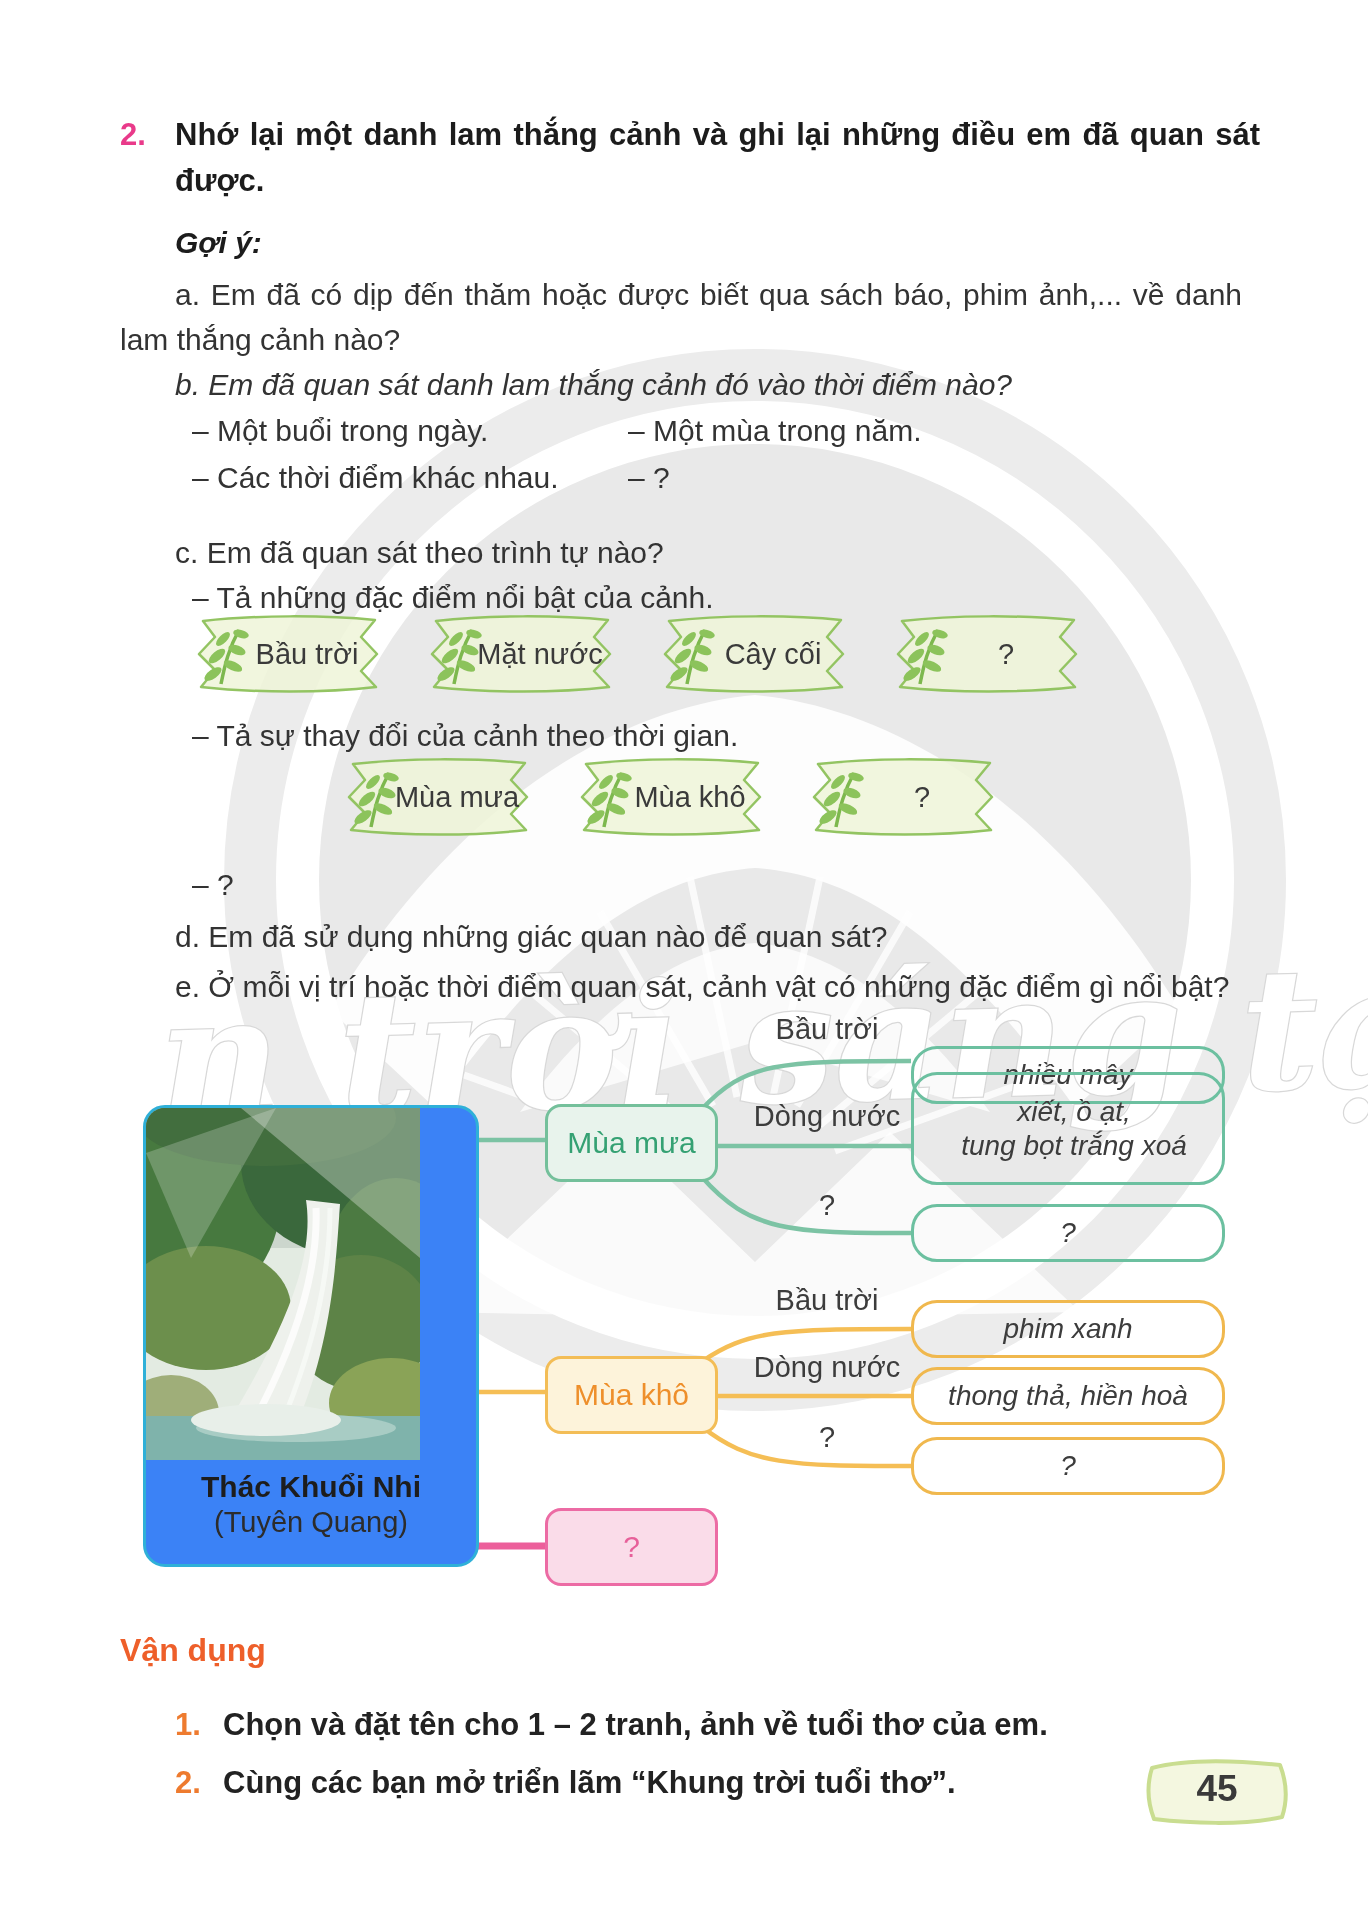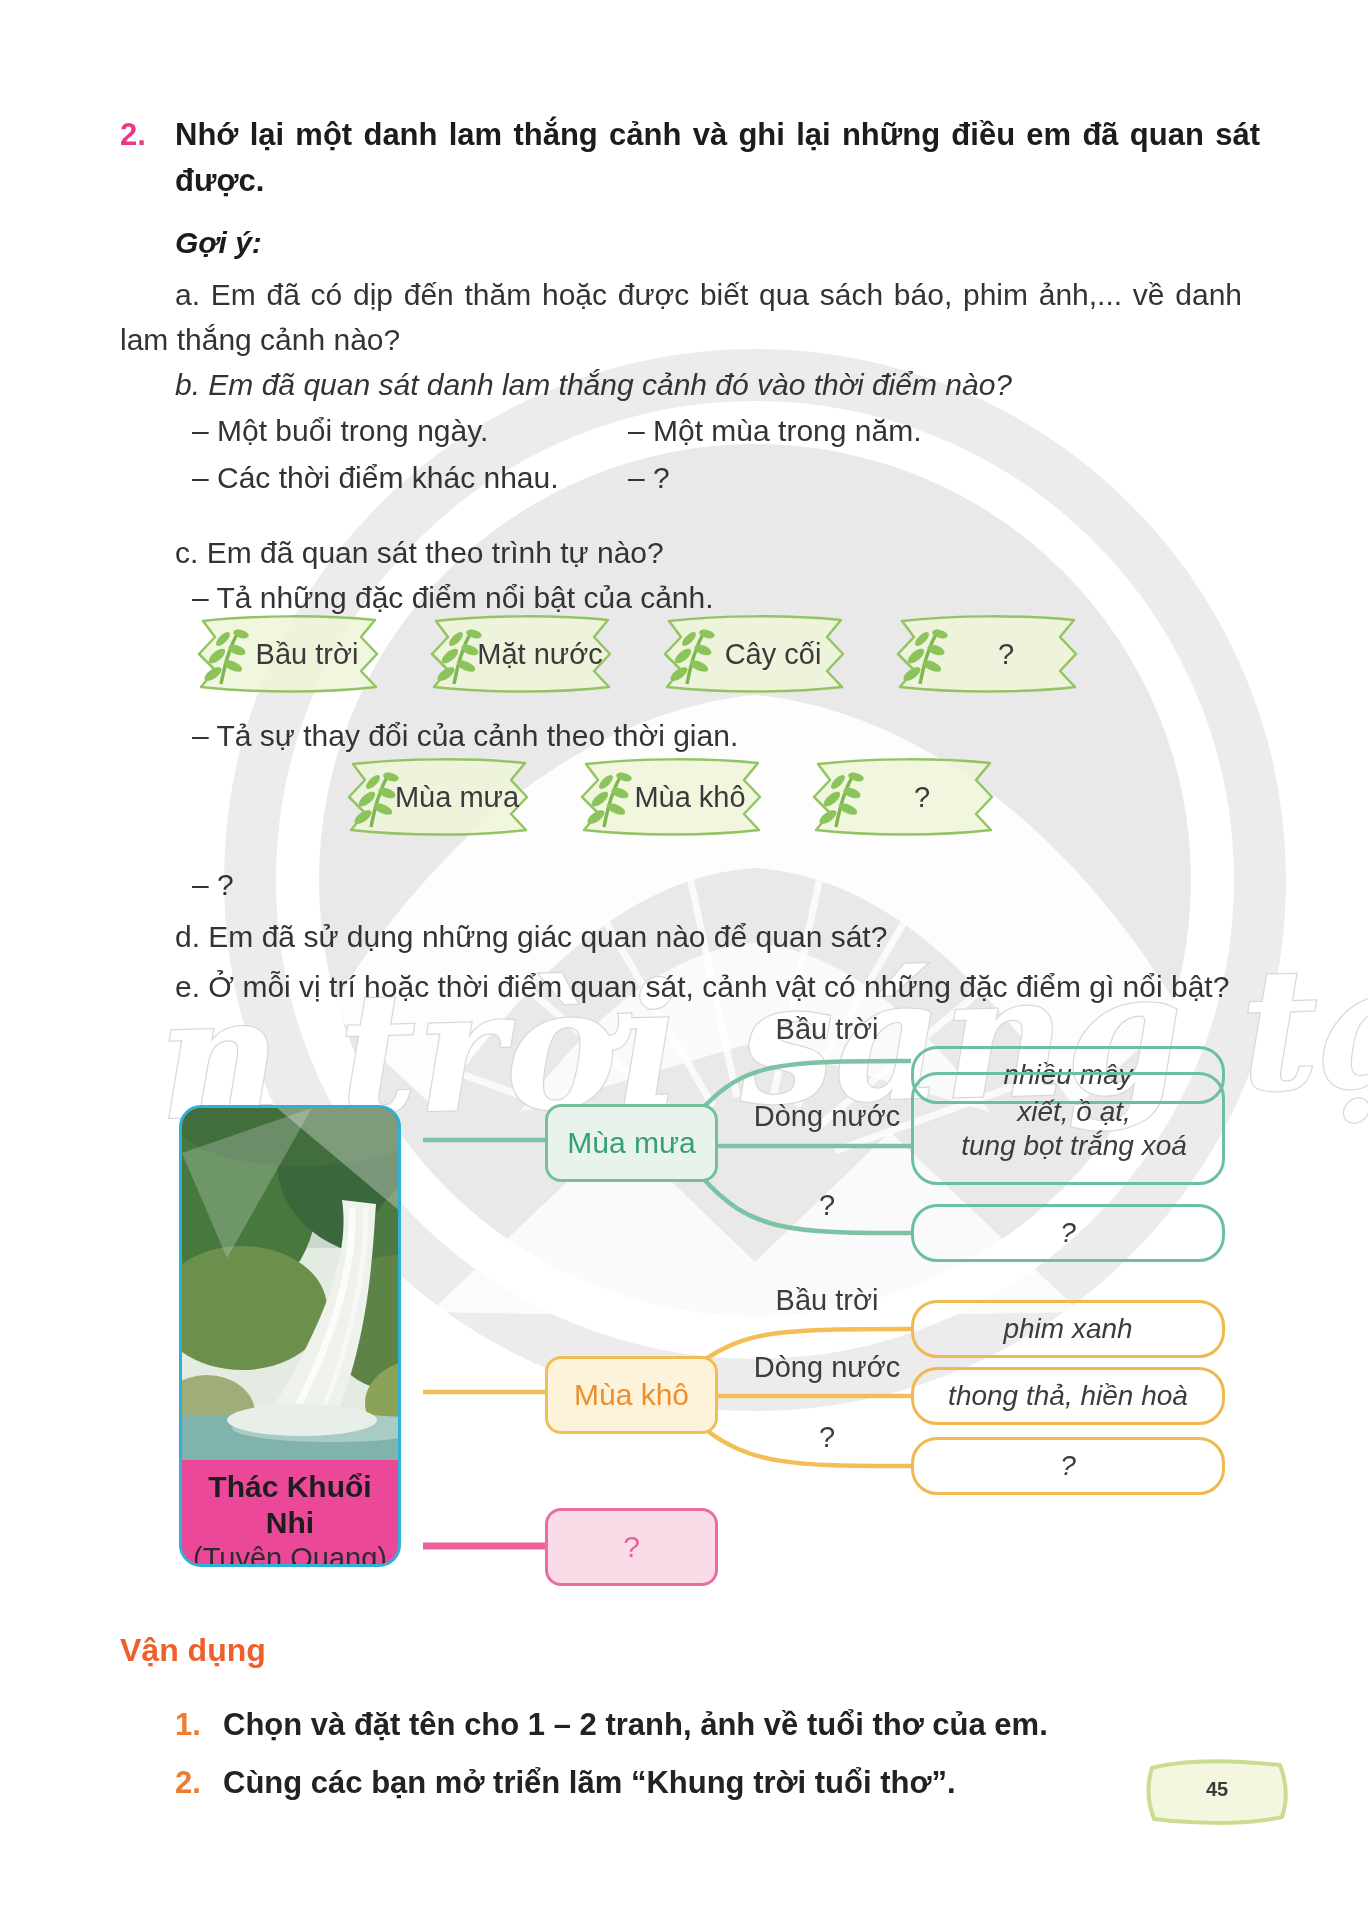--- a/index.html
+++ b/index.html
@@ -25,22 +25,22 @@
   .item-e{left:120px;top:964px;width:1130px;text-indent:55px;text-align:justify;}
 
   
   .banner{position:absolute;width:206px;height:84px;}
   .banner svg{position:absolute;left:0;top:0;}
   .banner .blabel{position:absolute;left:52px;right:14px;top:0;height:84px;
         display:flex;align-items:center;justify-content:center;
         font-size:29px;color:#3a3a3a;}
 
   
-  .photo-card{position:absolute;left:143px;top:1105px;width:222px;height:462px;
-        border:3px solid #2fb0d8;border-radius:22px;background:#ec4899;box-sizing:border-box;overflow:hidden;margin-left:36px;}
+  .photo-card{position:absolute;left:143px;top:1105px;width:336px;height:462px;
+        border:3px solid #2fb0d8;border-radius:22px;background:#3b82f6;box-sizing:border-box;overflow:hidden;}
   .photo-card .photo{width:274px;height:352px;display:block;}
   .photo-card .cap{width:100%;text-align:center;padding-top:9px;}
   .cap1{font-weight:bold;font-size:30px;color:#1d1d1d;line-height:36px;}
   .cap2{font-size:29px;color:#2c2c2c;line-height:35px;}
 
   .mnode{position:absolute;width:173px;height:78px;border-radius:16px;box-sizing:border-box;
          display:flex;align-items:center;justify-content:center;font-size:30px;}
   .mnode.wet{left:545px;top:1104px;background:#e8f3ec;border:3px solid #74c09b;color:#35a173;}
   .mnode.dry{left:545px;top:1356px;background:#fdf3da;border:3px solid #f3bd56;color:#ee8f2b;}
   .mnode.pink{left:545px;top:1508px;background:#fadce9;border:3px solid #ec6ba4;color:#e7609a;}
@@ -57,21 +57,21 @@
   .vd-head{position:absolute;left:120px;top:1632px;font-size:32px;font-weight:bold;color:#ee5f2a;}
   .vd-item{position:absolute;left:175px;width:1000px;font-size:31px;line-height:46px;
            font-weight:bold;color:#222;padding-left:48px;}
   .vd-item .num{position:absolute;left:0;top:0;color:#ee7b2f;}
   .vd-item.i1{top:1702px;}
   .vd-item.i2{top:1760px;}
 
   
   .pagebadge{position:absolute;left:1138px;top:1752px;width:158px;height:82px;}
   .pagebadge .pnum{position:absolute;left:0;top:0;width:158px;height:74px;display:flex;
-        align-items:center;justify-content:center;font-size:20px;font-weight:bold;color:#3a3a3a;}
+        align-items:center;justify-content:center;font-size:37px;font-weight:bold;color:#3a3a3a;}
 </style>
 </head>
 <body>
 
 <div class="page">
 
   <svg class="wm" viewBox="0 0 1368 1920">
     <circle cx="755" cy="880" r="505" fill="none" stroke="#ececec" stroke-width="52"></circle>
     <circle cx="755" cy="880" r="436" fill="#e9e9e9"></circle>
     <path d="M330,1010 C470,780 640,705 755,695 C870,705 1040,780 1180,1010 L1075,1108 C950,930 850,875 755,868 C660,875 560,930 435,1108 Z" fill="#ffffff" opacity="0.88"></path>

